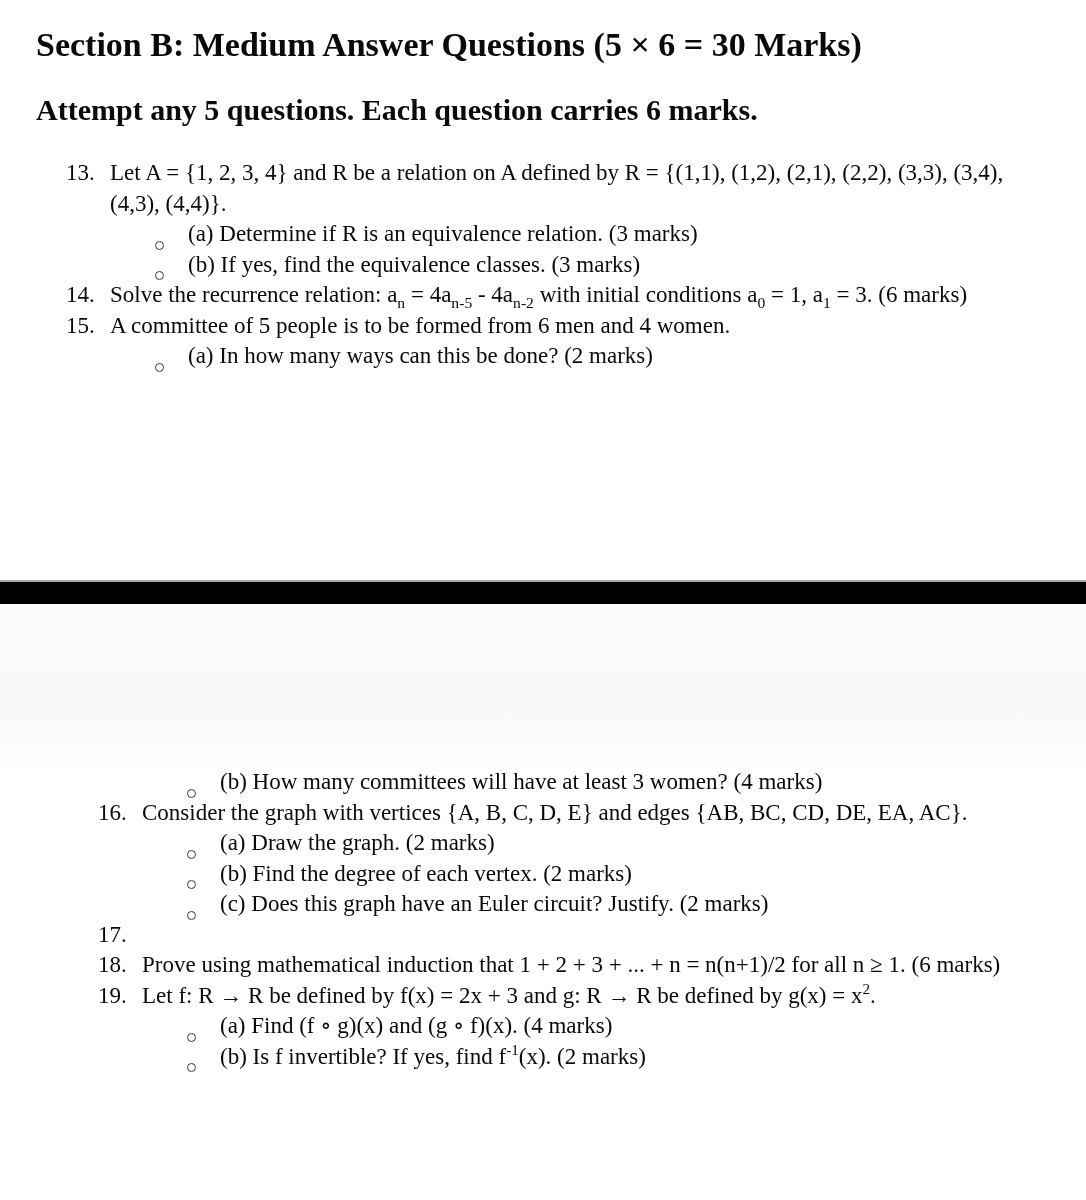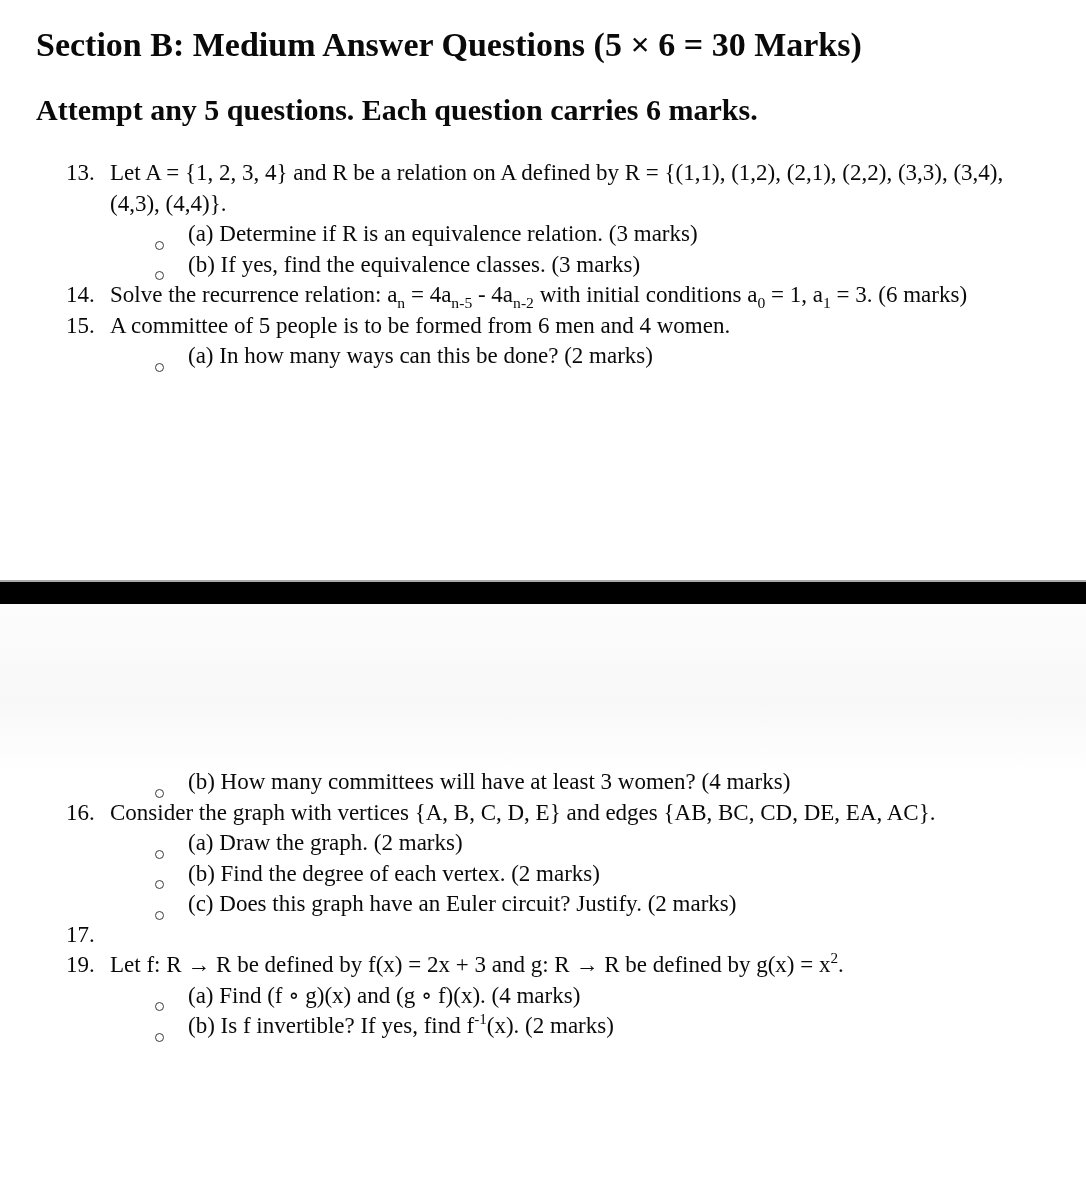--- a/index.html
+++ b/index.html
@@ -93,20 +93,21 @@
     box-sizing: border-box;
     border-top: 2px solid #a9a9a9;
     background: #000000;
     width: 1086px;
   }
   .section-bottom {
     height: 596px;
     box-sizing: border-box;
     padding-top: 163px;
     background: linear-gradient(180deg, #fcfcfc 0px, #f8f8f8 100px, #ffffff 170px);
+    padding-left: 32px;
   }
 </style>
 </head>
 <body>
 
 <div class="doc">
 
   <div class="section-top">
     <h1 class="section-title">Section B: Medium Answer Questions (5 × 6 = 30 Marks)</h1>
     <p class="instruction">Attempt any 5 questions. Each question carries 6 marks.</p>
@@ -159,20 +160,24 @@
           <span class="sub-text">(b) Find the degree of each vertex. (2 marks)</span>
         </div>
         <div class="sub-row">
           <span class="bullet"></span>
           <span class="sub-text">(c) Does this graph have an Euler circuit? Justify. (2 marks)</span>
         </div>
         <div class="q-row">
           <span class="q-num">17.</span>
         </div>
         <div class="q-row">
+          <span class="q-num">18.</span>
+          <div class="q-text">Prove using mathematical induction that 1 + 2 + 3 + ... + n = n(n+1)/2 for all n ≥ 1. (6 marks)</div>
+        </div>
+        <div class="q-row">
           <span class="q-num">19.</span>
           <div class="q-text">Let f: R → R be defined by f(x) = 2x + 3 and g: R → R be defined by g(x) = x<sup>2</sup>.</div>
         </div>
         <div class="sub-row">
           <span class="bullet"></span>
           <span class="sub-text">(a) Find (f ∘ g)(x) and (g ∘ f)(x). (4 marks)</span>
         </div>
         <div class="sub-row">
           <span class="bullet"></span>
           <span class="sub-text">(b) Is f invertible? If yes, find f<sup>-1</sup>(x). (2 marks)</span>

